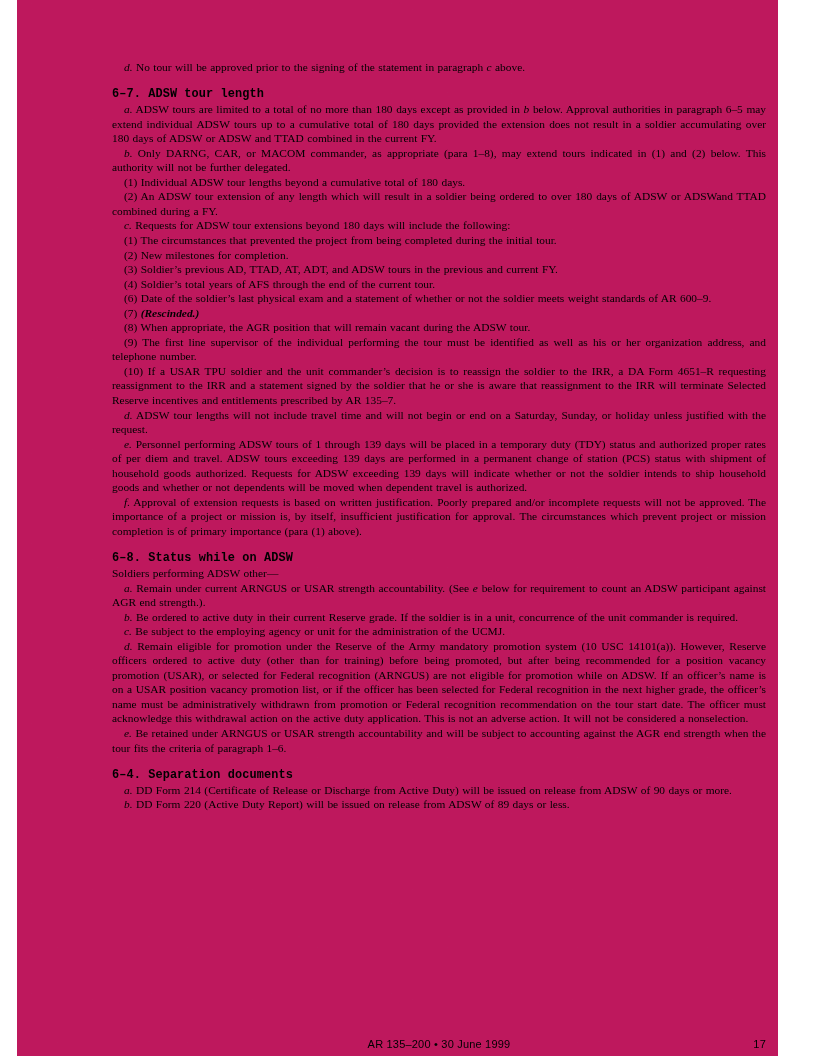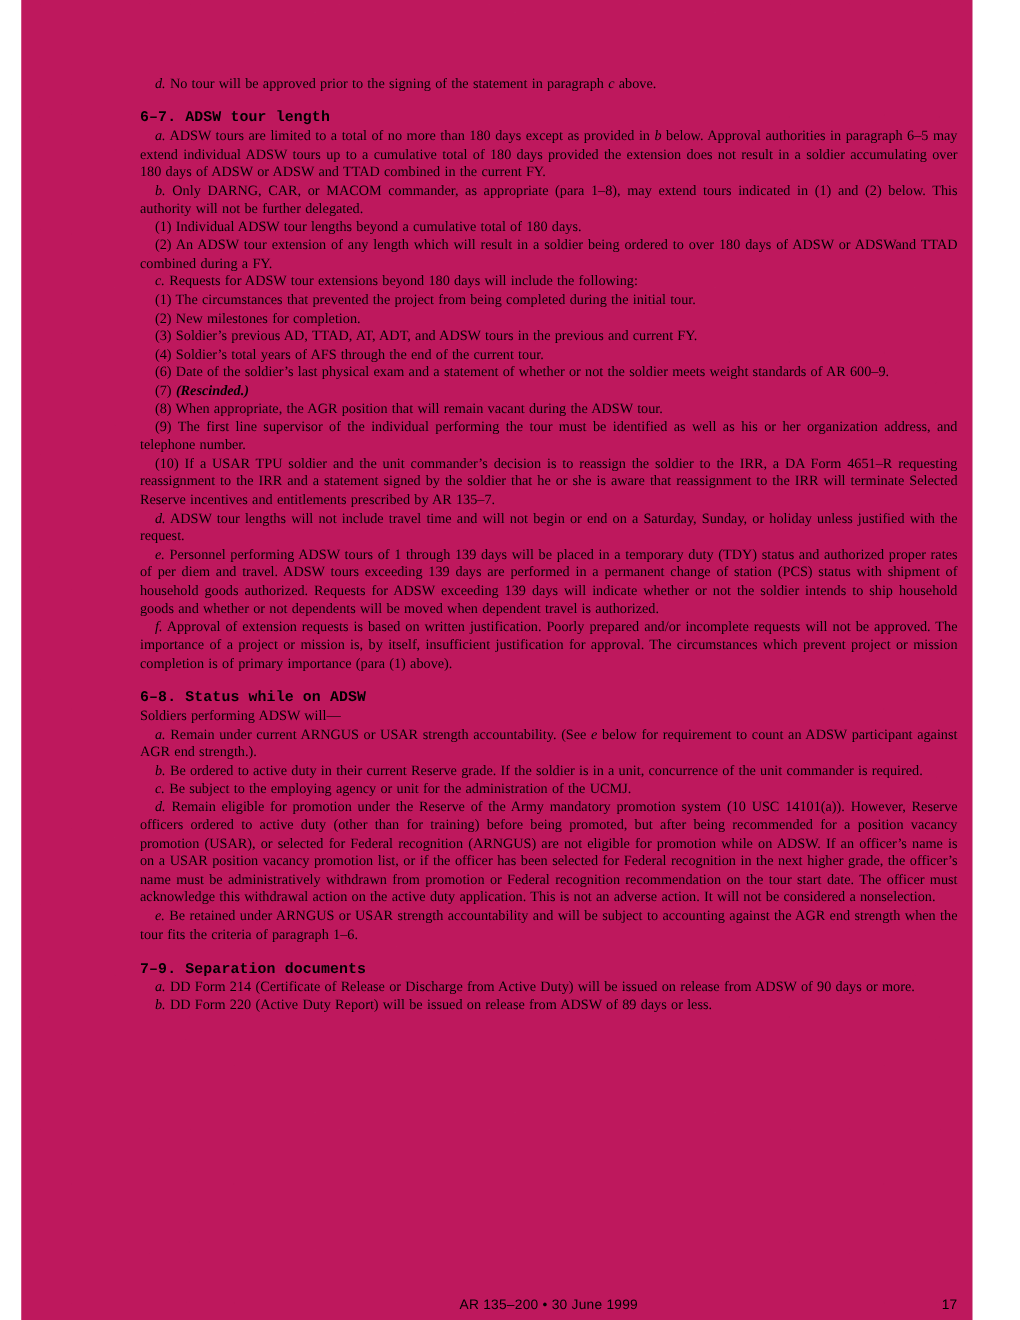--- a/index.html
+++ b/index.html
@@ -150,35 +150,35 @@
     <p class="para indent"><span class="lead">d.</span><span> ADSW tour lengths will not include travel time and will not begin or end on a Saturday, Sunday, or holiday unless justified with the request.</span></p>
 
     <p class="para indent"><span class="lead">e.</span><span> Personnel performing ADSW tours of 1 through 139 days will be placed in a temporary duty (TDY) status and authorized proper rates of per diem and travel. ADSW tours exceeding 139 days are performed in a permanent change of station (PCS) status with shipment of household goods authorized. Requests for ADSW exceeding 139 days will indicate whether or not the soldier intends to ship household goods and whether or not dependents will be moved when dependent travel is authorized.</span></p>
 
     <p class="para indent"><span class="lead">f.</span><span> Approval of extension requests is based on written justification. Poorly prepared and/or incomplete requests will not be approved. The importance of a project or mission is, by itself, insufficient justification for approval. The circumstances which prevent project or mission completion is of primary importance (para (1) above).</span></p>
 
     <div class="gap-before-heading"></div>
 
     <h2 class="heading">6–8. Status while on ADSW</h2>
 
-    <p class="para noindent">Soldiers performing ADSW will—</p>
+    <p class="para noindent">Soldiers performing ADSW other—</p>
 
     <p class="para indent"><span class="lead">a.</span><span> Remain under current ARNGUS or USAR strength accountability. (See </span><span class="it">e</span><span> below for requirement to count an ADSW participant against AGR end strength.).</span></p>
 
     <p class="para indent"><span class="lead">b.</span><span> Be ordered to active duty in their current Reserve grade. If the soldier is in a unit, concurrence of the unit commander is required.</span></p>
 
     <p class="para indent"><span class="lead">c.</span><span> Be subject to the employing agency or unit for the administration of the UCMJ.</span></p>
 
     <p class="para indent"><span class="lead">d.</span><span> Remain eligible for promotion under the Reserve of the Army mandatory promotion system (10 USC 14101(a)). However, Reserve officers ordered to active duty (other than for training) before being promoted, but after being recommended for a position vacancy promotion (USAR), or selected for Federal recognition (ARNGUS) are not eligible for promotion while on ADSW. If an officer’s name is on a USAR position vacancy promotion list, or if the officer has been selected for Federal recognition in the next higher grade, the officer’s name must be administratively withdrawn from promotion or Federal recognition recommendation on the tour start date. The officer must acknowledge this withdrawal action on the active duty application. This is not an adverse action. It will not be considered a nonselection.</span></p>
 
     <p class="para indent"><span class="lead">e.</span><span> Be retained under ARNGUS or USAR strength accountability and will be subject to accounting against the AGR end strength when the tour fits the criteria of paragraph 1–6.</span></p>
 
     <div class="gap-before-heading"></div>
 
-    <h2 class="heading">7–9. Separation documents</h2>
+    <h2 class="heading">6–4. Separation documents</h2>
 
     <p class="para indent"><span class="lead">a.</span><span> DD Form 214 (Certificate of Release or Discharge from Active Duty) will be issued on release from ADSW of 90 days or more.</span></p>
 
     <p class="para indent"><span class="lead">b.</span><span> DD Form 220 (Active Duty Report) will be issued on release from ADSW of 89 days or less.</span></p>
 
   </div>
 
   <div class="footer">
     <span class="footer-center">AR 135–200 • 30 June 1999</span>
     <span class="footer-page">17</span>

